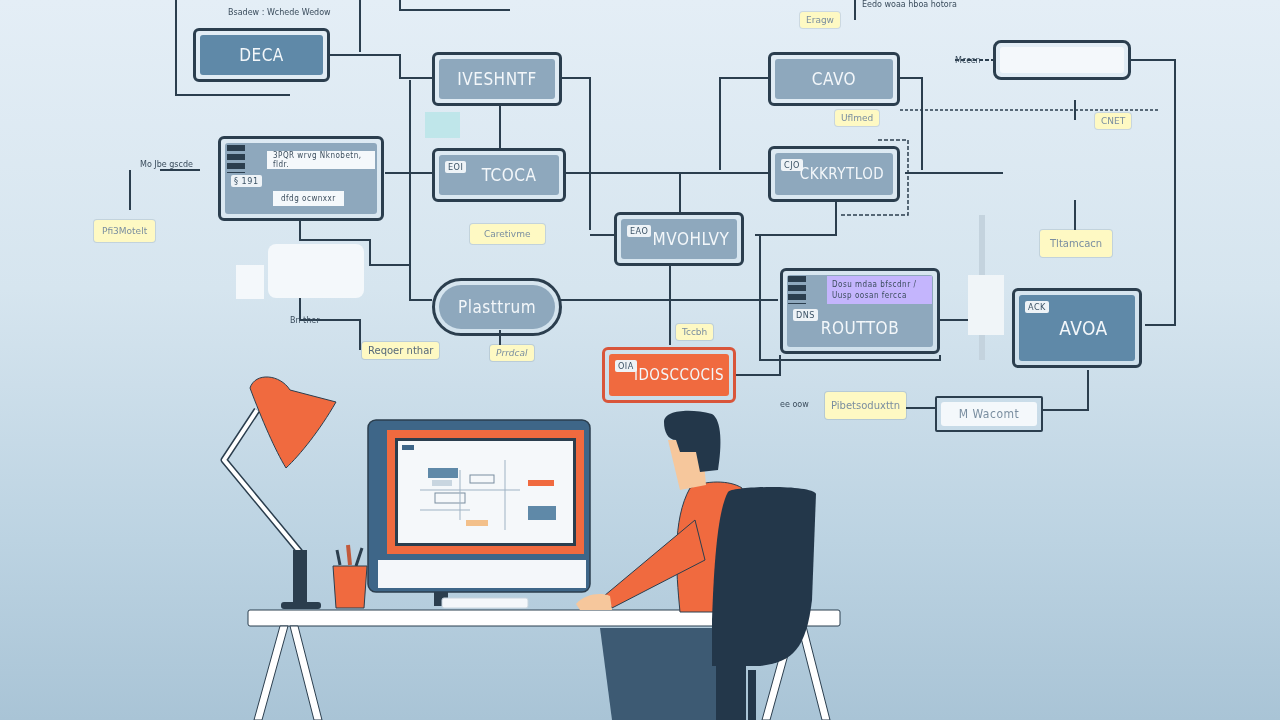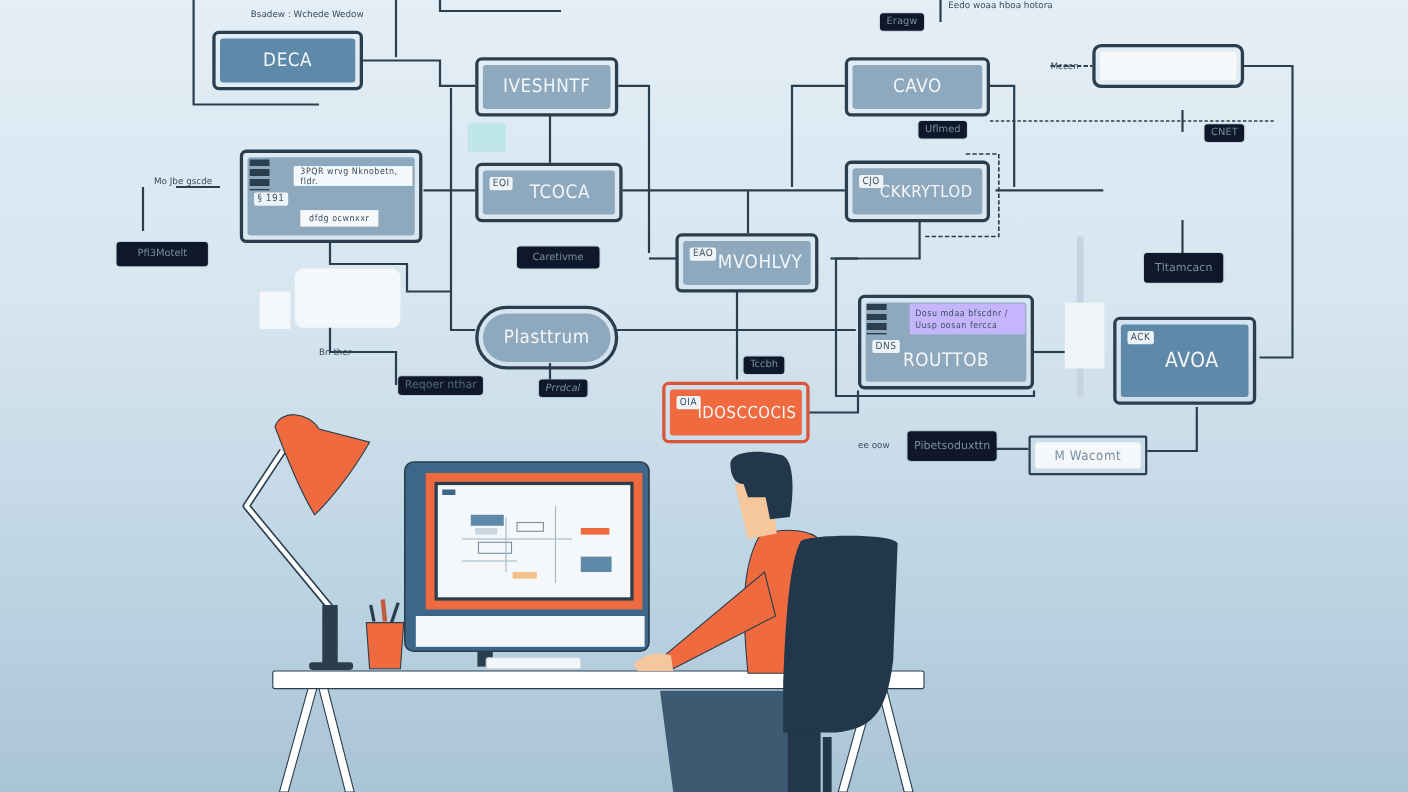--- a/index.html
+++ b/index.html
@@ -13,21 +13,21 @@
   .node .inner{position:absolute;inset:4px;border-radius:3px;}
   .node .lbl{position:relative;z-index:2;}
   .node .tag{position:absolute;left:10px;top:10px;background:#eef3f7;color:#3c5366;
     font-size:9px;padding:1px 3px;border-radius:2px;z-index:2;}
   .steel .inner{background:#5f89a8;}
   .gray .inner{background:#8ea8bd;}
   .orange .inner{background:#f06a3f;}
   .blank .inner{background:#f4f8fb;}
   .pill{border-radius:30px;}
   .pill .inner{border-radius:24px;}
-  .note{position:absolute;background:#0f172a;color:#7a8ea0;font-size:9px;border-radius:3px;
+  .note{position:absolute;background:#fef9c3;color:#7a8ea0;font-size:9px;border-radius:3px;
     padding:3px 6px;white-space:nowrap;box-shadow:0 0 0 1px rgba(43,62,78,0.12);}
   .tiny{position:absolute;font-size:8px;color:#3a4c5c;white-space:nowrap;}
   svg.wires{position:absolute;left:0;top:0;}
 </style>
 </head>
 <body>
 
 <div id="diagram">
   <svg class="wires" width="1280" height="720" fill="none" stroke="#2b3e4e" stroke-width="2">
 
@@ -132,21 +132,21 @@
       <span class="lbl" style="color:#7a8ea0;font-size:12px;">M Wacomt</span>
   </div>
 
   <span class="tiny" style="left:228px;top:8px;">Bsadew : Wchede  Wedow</span>
   <span class="note" style="left:800px;top:12px;">Eragw</span>
   <span class="tiny" style="left:862px;top:0px;">Eedo  woaa  hboa  hotora</span>
   <span class="tiny" style="left:955px;top:56px;">Mccen</span>
   <span class="note" style="left:835px;top:110px;">Uflmed</span>
   <span class="note" style="left:1095px;top:113px;text-align:center;">CNET</span>
   <span class="note" style="left:1040px;top:230px;padding:8px 10px;font-size:10px;">Tltamcacn</span>
-  <span class="note" style="left:106px;top:220px;padding:6px 19px;">Pfi3Motelt</span>
+  <span class="note" style="left:94px;top:220px;padding:6px 8px;">Pfi3Motelt</span>
   <span class="note" style="left:362px;top:342px;font-size:10px;color:#56697a;">Reqoer nthar</span>
   <span class="note" style="left:490px;top:345px;font-style:italic;">Prrdcal</span>
   <span class="note" style="left:825px;top:392px;padding:8px 6px;font-size:10px;">Pibetsoduxttn</span>
   <span class="note" style="left:676px;top:324px;">Tccbh</span>
   <span class="note" style="left:470px;top:224px;padding:5px 14px;">Caretivme</span>
   <span class="tiny" style="left:140px;top:160px;">Mo Jbe gscde</span>
   <span class="tiny" style="left:290px;top:316px;">Bn ther</span>
   <span class="tiny" style="left:780px;top:400px;">ee  oow</span>
 
   <div style="position:absolute;left:268px;top:244px;width:96px;height:54px;background:#f4f8fb;border-radius:8px;"></div>

